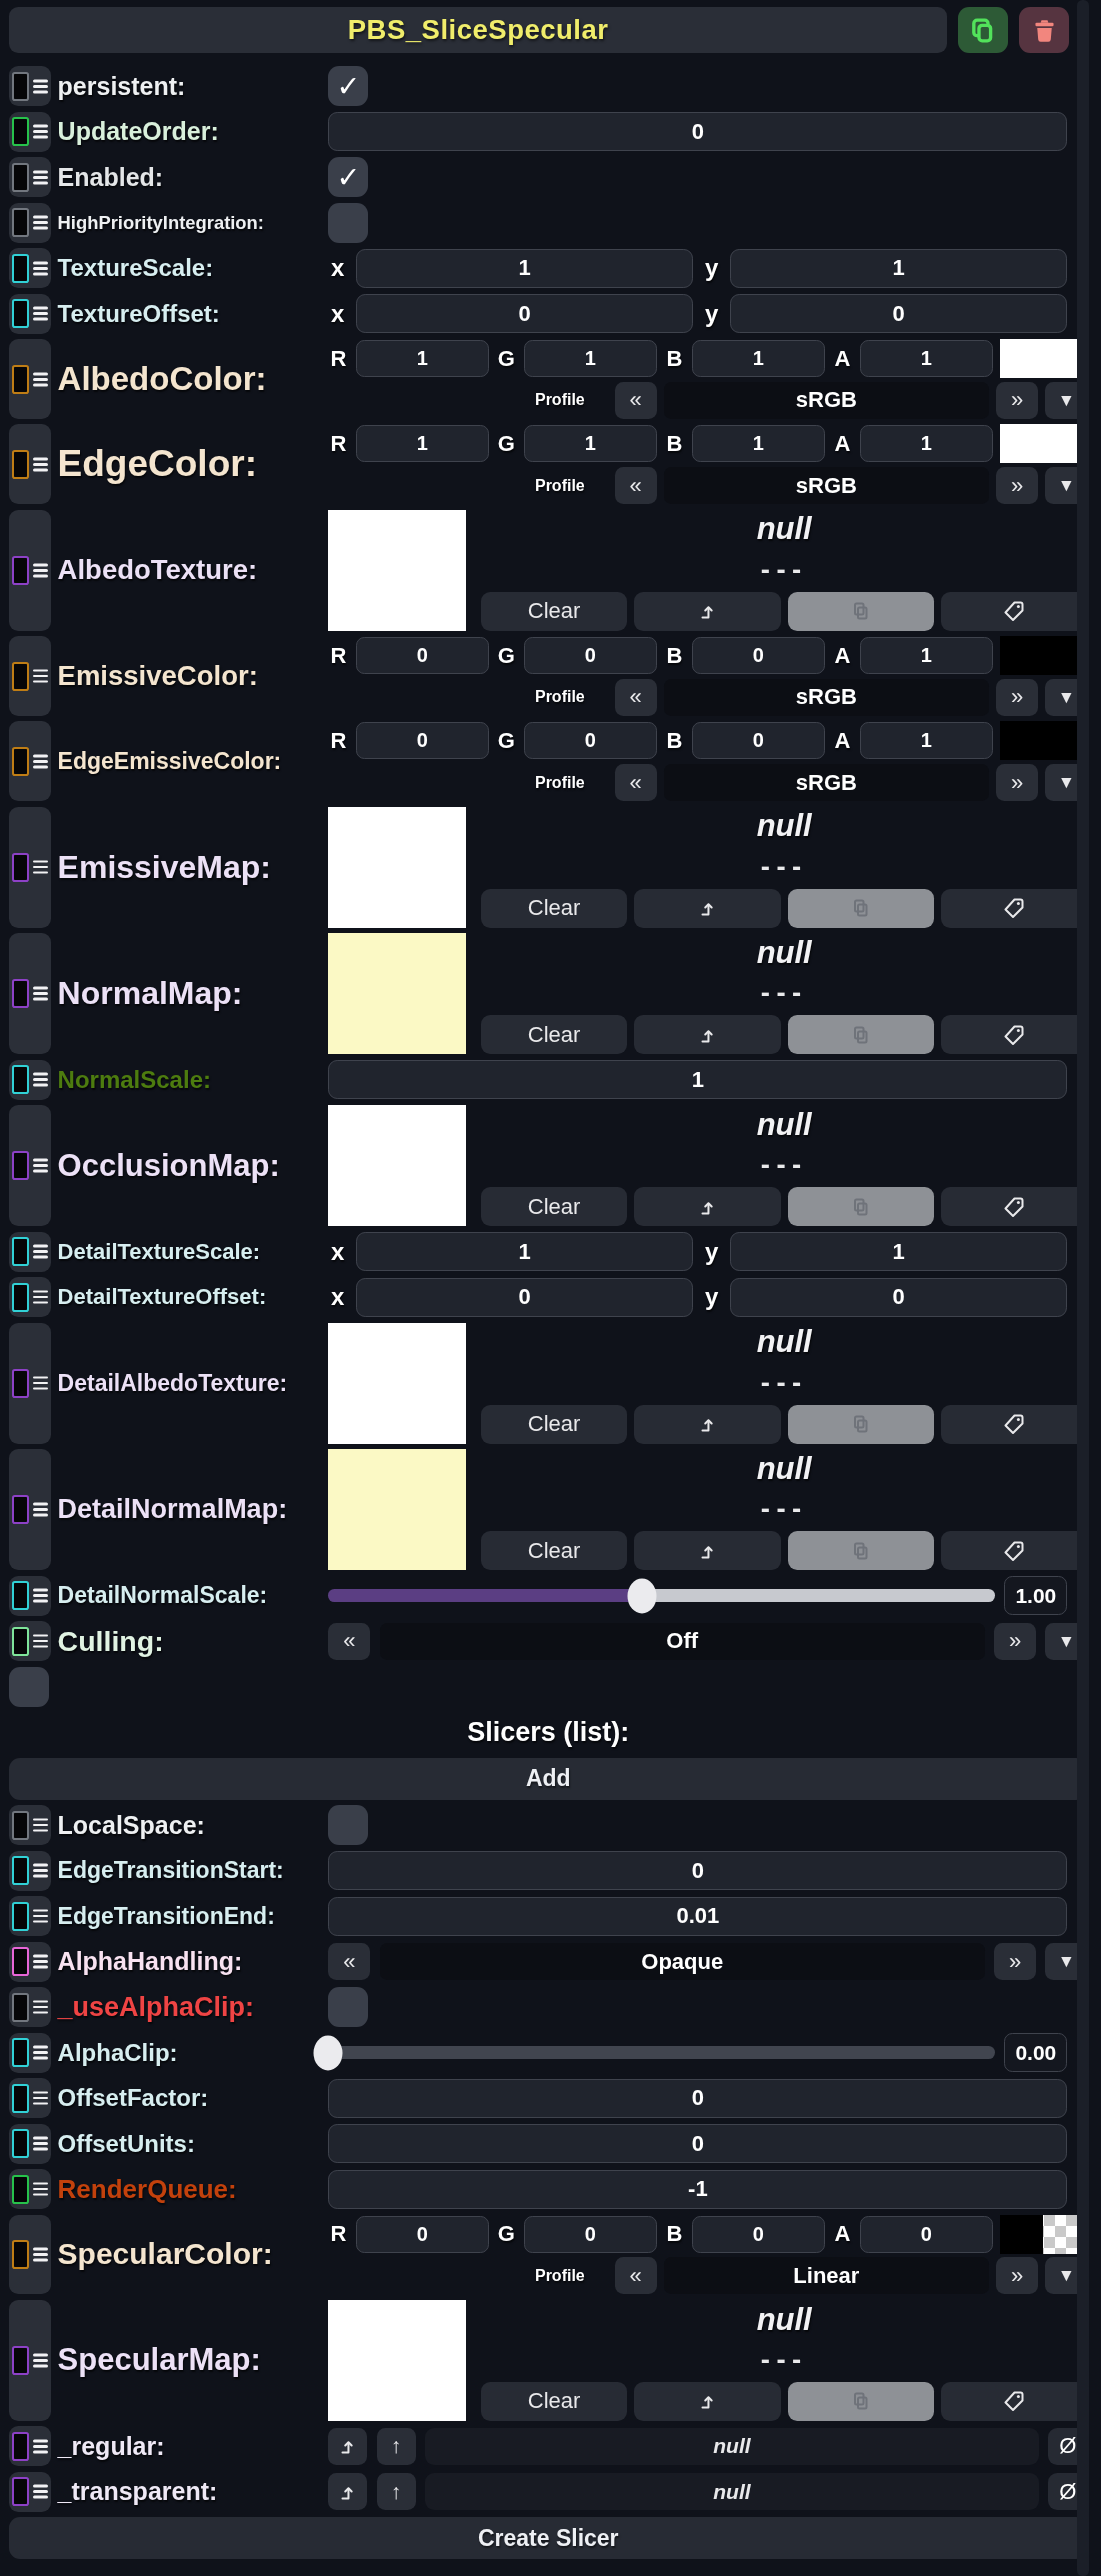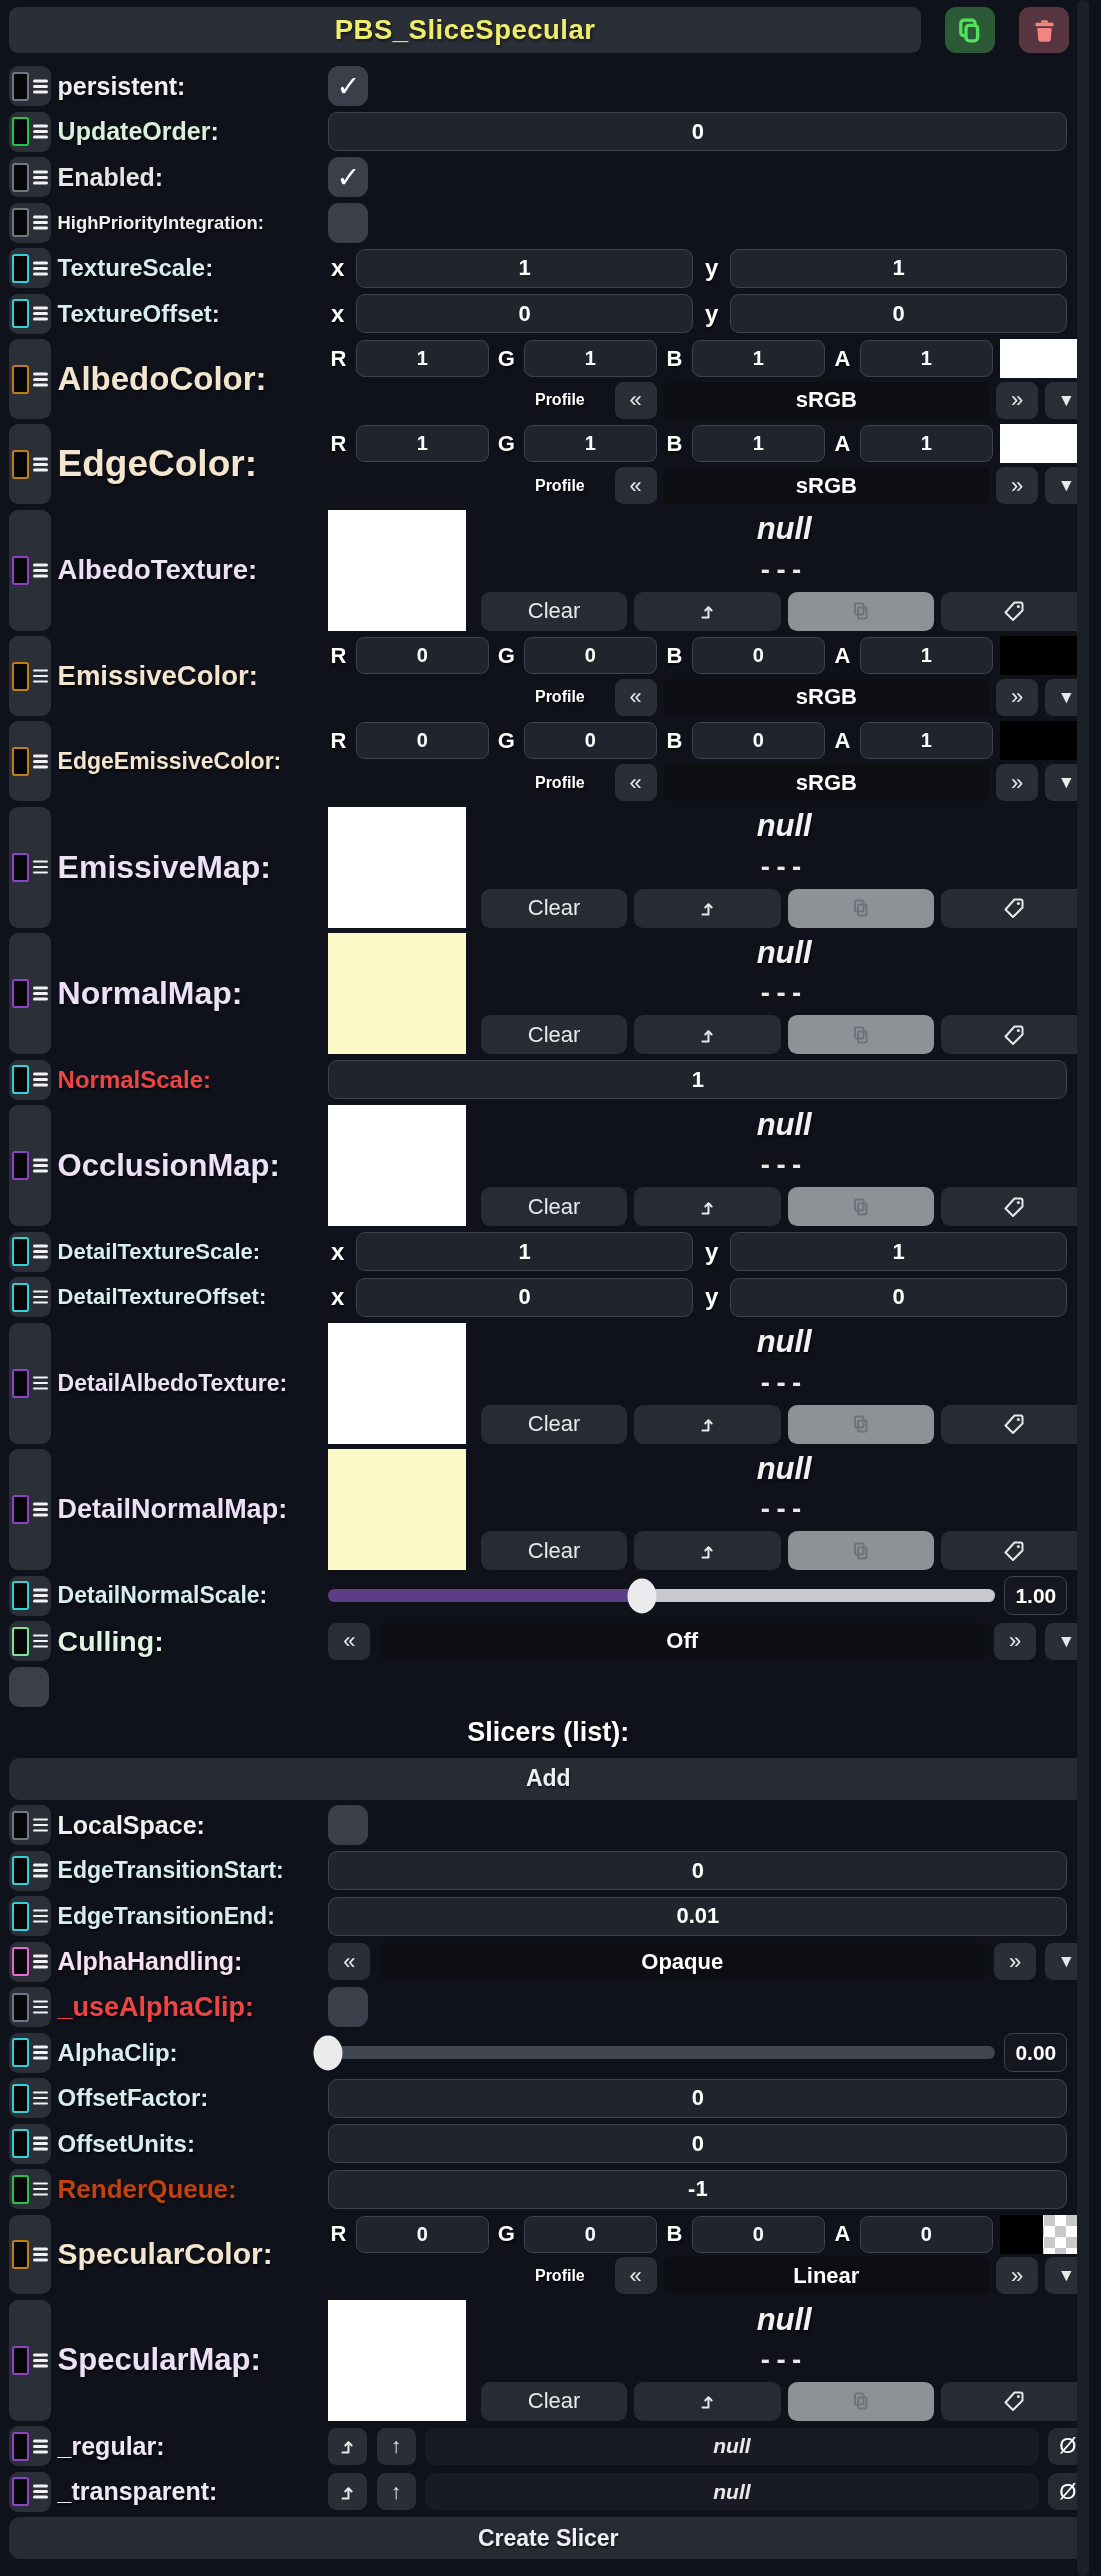--- a/index.html
+++ b/index.html
@@ -3,21 +3,21 @@
 <meta charset="utf-8">
 <style>
   html,body{margin:0;padding:0;}
   body{
     width:1102px;height:2576px;position:relative;overflow:hidden;
     background:#0f121a;color:#fff;
     font-family:"Liberation Sans","DejaVu Sans",sans-serif;font-weight:700;
   }
   .scroll-track{position:absolute;top:0;right:13px;width:12px;height:2576px;background:#1b1f28;border-radius:5.5px;}
   
-  .header{display:flex;gap:24px;margin:7.3px 33px 13px 9.2px;height:46px;}
+  .header{display:flex;gap:11px;margin:7.3px 33px 13px 9.2px;height:46px;}
   .title-bar{flex:1;background:#2a2e37;border-radius:9.2px;display:flex;align-items:center;justify-content:center;}
   .title-text{font-size:27.5px;color:#f0ed6b;letter-spacing:0.5px;text-shadow:0.9px 1.8px 2.8px rgba(0,0,0,.55);}
   .hbtn{width:50px;height:46px;border:none;border-radius:11px;display:flex;align-items:center;justify-content:center;padding:0;cursor:pointer;}
   .hbtn.copy{background:#2d5a36;}
   .hbtn.del{background:#563440;}
   
   .rows{margin:0 14.7px 0 9.2px;}
   .row{display:flex;align-items:center;gap:9.2px;margin-bottom:5.5px;min-height:40px;}
   .row.tex{height:121px;align-items:stretch;}
   .lblcol{width:310px;flex:none;display:flex;align-items:center;gap:6.4px;align-self:stretch;}
@@ -444,21 +444,21 @@
           </button>
         </div>
       </div>
     </div>
     <div class="row">
       <div class="lblcol">
         <div class="chip">
           <span class="typ" style="border-color: rgb(49, 209, 214);"></span>
           <span class="burger"></span>
         </div>
-        <span class="lbl" style="color: #ef4444; font-size: 24px;">NormalScale:</span>
+        <span class="lbl" style="color: #4d7c0f; font-size: 24px;">NormalScale:</span>
       </div>
       <div class="ctrl pad24">
         <div class="field">
           <span>1</span>
         </div>
       </div>
     </div>
     <div class="row tex">
       <div class="lblcol">
         <div class="chip">

